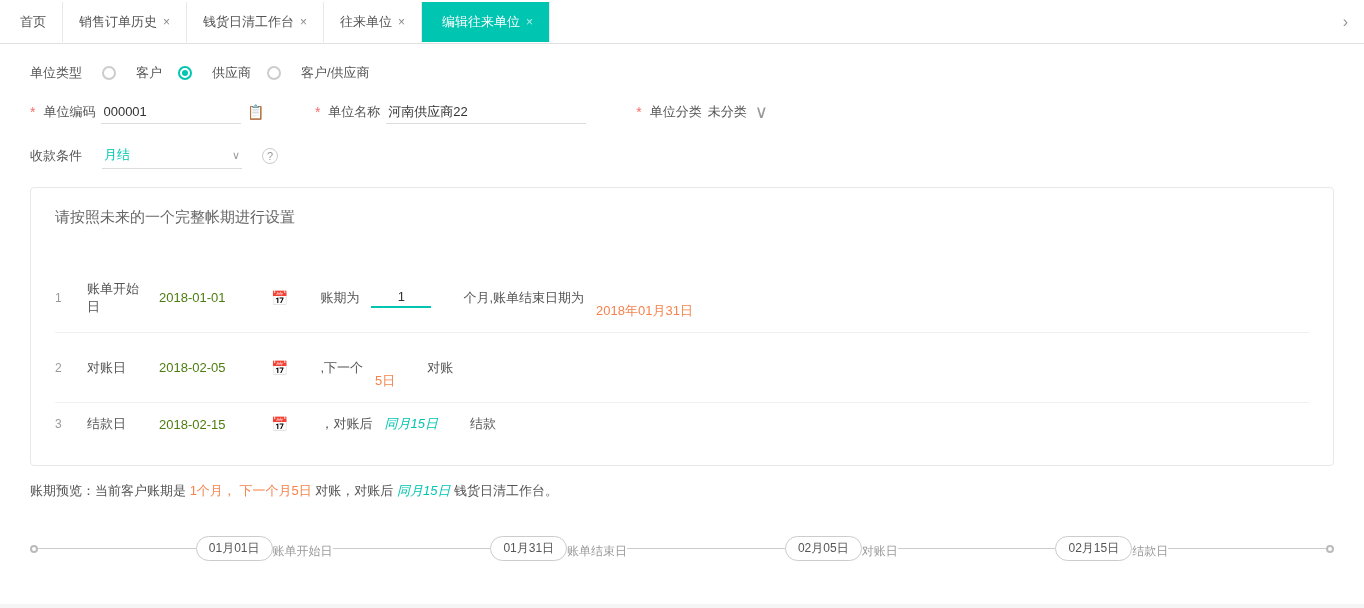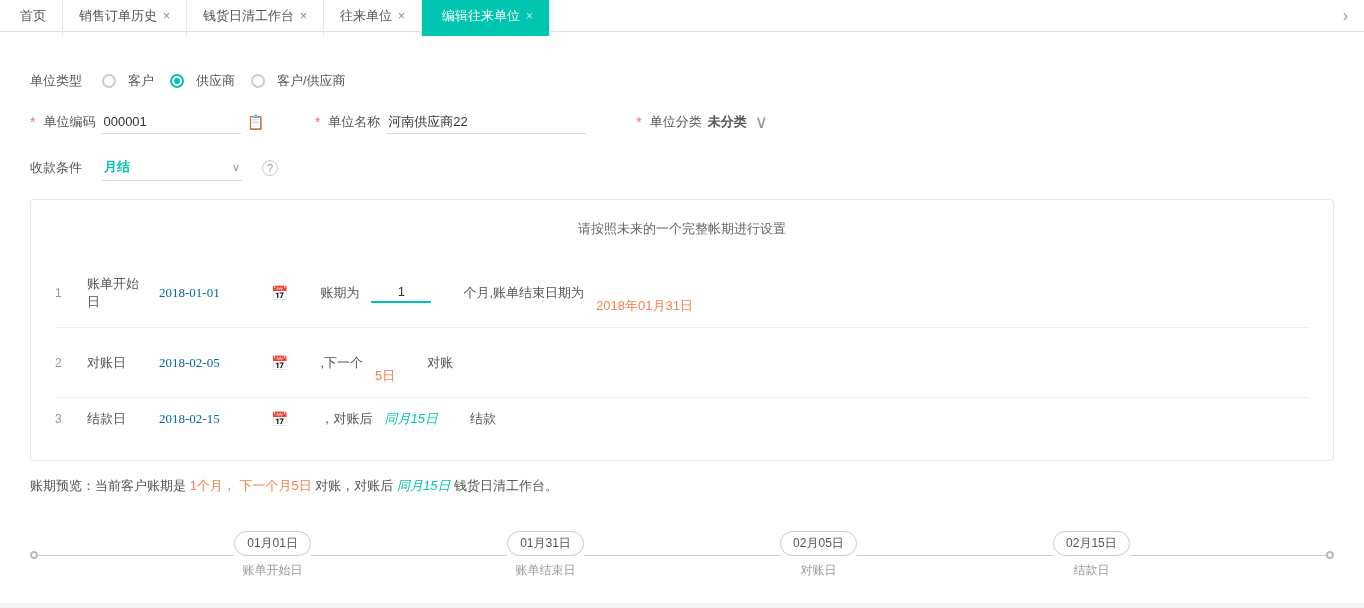--- a/index.html
+++ b/index.html
@@ -4,21 +4,21 @@
   <style>
     * { box-sizing: border-box; margin: 0; padding: 0; }
     body { font-family: 'Microsoft YaHei', Arial, sans-serif; font-size: 14px; background: #f5f5f5; color: #333; }
 
     
     .tab-bar {
       display: flex;
       align-items: center;
       background: #fff;
       border-bottom: 1px solid #e0e0e0;
-      height: 32px;
+      height: 44px;
       padding: 0 8px;
     }
     .tab {
       display: flex;
       align-items: center;
       padding: 0 16px;
       height: 40px;
       cursor: pointer;
       font-size: 13px;
       color: #555;
@@ -51,40 +51,39 @@
       padding: 20px 30px;
       min-height: 560px;
     }
 
     
     .form-row {
       display: flex;
       align-items: center;
       margin-bottom: 18px;
       gap: 20px;
-      margin-top: 20px;
     }
     .field-label {
       color: #555;
       white-space: nowrap;
       font-size: 13px;
     }
     .required-star {
       color: #f56c6c;
       margin-right: 2px;
     }
     .radio-group {
       display: flex;
       align-items: center;
       gap: 16px;
     }
     .radio-item {
       display: flex;
       align-items: center;
-      gap: 12px;
+      gap: 20px;
       cursor: pointer;
       font-size: 13px;
       color: #555;
     }
     .radio-circle {
       width: 14px; height: 14px;
       border-radius: 50%;
       border: 2px solid #ccc;
       display: flex; align-items: center; justify-content: center;
     }
@@ -131,21 +130,20 @@
       gap: 4px;
       border-bottom: 1px solid #ddd;
       padding: 4px 2px;
       min-width: 140px;
     }
     .select-value {
       color: #00c5b0;
       font-size: 13px;
       cursor: pointer;
       flex: 1;
-      font-weight: bold;
     }
     .chevron-down {
       color: #999;
       font-size: 11px;
     }
 
     
     .help-icon {
       width: 16px; height: 16px;
       border-radius: 50%;
@@ -157,24 +155,23 @@
     }
 
     
     .period-box {
       border: 1px solid #e8e8e8;
       border-radius: 4px;
       padding: 20px 24px;
       margin-bottom: 16px;
     }
     .period-title {
-      font-size: 13px;
+      font-size: 15px;
       color: #666;
-      margin-bottom: 20px;
-      text-align: center;
+      margin-bottom: 36px;
     }
     .period-row {
       display: flex;
       align-items: center;
       padding: 12px 0;
       border-bottom: 1px solid #f0f0f0;
       gap: 12px;
       font-size: 13px;
     }
     .period-row:last-child { border-bottom: none; }
@@ -183,24 +180,23 @@
       color: #999;
       font-size: 12px;
       flex-shrink: 0;
     }
     .period-type {
       width: 60px;
       color: #555;
       flex-shrink: 0;
     }
     .period-date {
-      color: #0369a1;
+      color: #4d7c0f;
       width: 100px;
       flex-shrink: 0;
-      font-family: Liberation Serif, serif;
     }
     .period-desc {
       color: #555;
       font-size: 13px;
       margin-left: 20px;
     }
     .highlight-orange { color: #f5834e; margin-top: 27px; }
     .highlight-teal { color: #00c5b0; font-style: italic; }
     .inline-input {
       border: none;
@@ -234,21 +230,21 @@
     }
     .timeline-dot {
       width: 8px; height: 8px;
       border-radius: 50%;
       background: #fff;
       border: 2px solid #bbb;
       flex-shrink: 0;
     }
     .timeline-node {
       display: flex;
-      flex-direction: column;
+      flex-direction: row;
       align-items: center;
     }
     .timeline-badge {
       border: 1px solid #ccc;
       border-radius: 20px;
       padding: 3px 12px;
       font-size: 12px;
       color: #555;
       background: #fff;
       white-space: nowrap;
@@ -262,21 +258,20 @@
 
     .classify-select {
       display: flex;
       align-items: center;
       gap: 8px;
       min-width: 160px;
     }
     .classify-value {
       color: #555;
       font-size: 13px;
-      font-weight: bold;
     }
   </style>
 </head>
 <body>
 
 <div class="tab-bar">
   <div class="tab">
     <span>首页</span>
   </div>
   <div class="tab">

